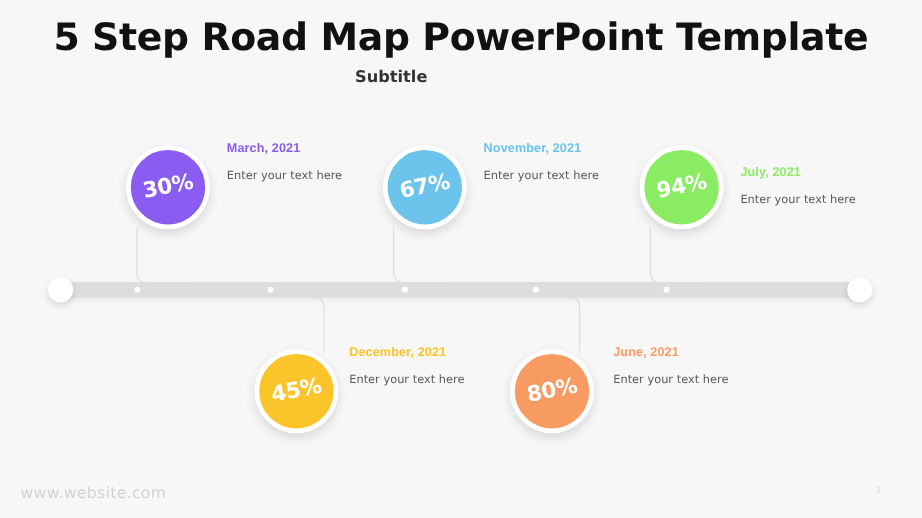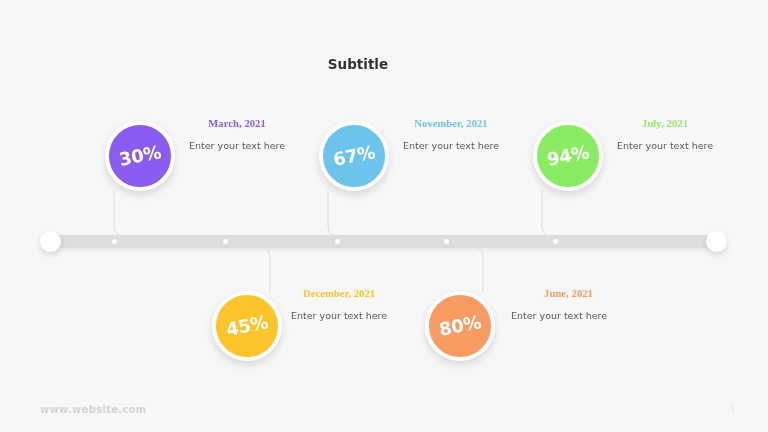--- a/index.html
+++ b/index.html
@@ -40,21 +40,20 @@
   #subtitle {
     position: absolute;
     left: 0;
     top: 56px;
     width: 652px;
     text-align: center;
     font-size: 13.5px;
     font-weight: bold;
     color: #333333;
     font-family: "DejaVu Sans", sans-serif;
-    margin-left: 32px;
   }
 
   
   #timeline-bar {
     position: absolute;
     left: 50px;
     top: 235px;
     width: 668px;
     height: 13px;
     background: #dddddd;
@@ -109,59 +108,58 @@
     transform: rotate(-11deg);
     letter-spacing: -0.3px;
     line-height: 1;
   }
 
   
   .milestone-text { position: absolute; }
   .milestone-date {
     font-size: 10.5px;
     font-weight: bold;
-    font-family: Liberation Serif, serif;
+    font-family: Liberation Sans, sans-serif;
     letter-spacing: 0.1px;
     margin: 0 0 11px 0;
     white-space: nowrap;
-    text-align: center;
   }
   .milestone-body {
     font-size: 9.5px;
     color: #595959;
     font-family: "DejaVu Sans", sans-serif;
     white-space: nowrap;
     margin: 0;
   }
 
   
   #footer-website {
     position: absolute;
-    left: 40px;
+    left: 17px;
     top: 404px;
-    font-size: 10px;
+    font-size: 13px;
     color: #d2d2d2;
     font-family: "DejaVu Sans", sans-serif;
     letter-spacing: 0.3px;
-    font-weight: bold;
   }
   #footer-page-number {
     position: absolute;
     left: 730px;
     top: 404px;
     font-size: 7.5px;
     color: #dcdcdc;
     font-family: "DejaVu Sans", sans-serif;
   }
 </style>
 </head>
 <body>
 
 <div id="slide">
 
+  <div id="title">5 Step Road Map PowerPoint Template</div>
   <div id="subtitle">Subtitle</div>
 
   <div id="timeline-bar"></div>
   <div class="bar-cap" id="bar-cap-left"></div>
   <div class="bar-cap" id="bar-cap-right"></div>
 
   <div class="bar-dot" style="left:112px;"></div>
   <div class="bar-dot" style="left:223px;"></div>
   <div class="bar-dot" style="left:335px;"></div>
   <div class="bar-dot" style="left:444px;"></div>
@@ -210,36 +208,36 @@
   </div>
   <div class="milestone-text" style="left:403px; top:118px;">
     <p class="milestone-date" style="color:#6cc3ec;">November, 2021</p>
     <p class="milestone-body">Enter your text here</p>
   </div>
 
   <div class="milestone-circle" style="left: 533px; top: 121px; background: rgb(138, 236, 98);">
     <span class="milestone-percent">94%</span>
   </div>
   <div class="milestone-text" style="left:617px; top:118px;">
-    <p class="milestone-date" style="color:#8aec62;">July, 2021</p>
+    <p class="milestone-date" style="color:#8aec62;margin-top:20px;">July, 2021</p>
     <p class="milestone-body">Enter your text here</p>
   </div>
 
   <div class="milestone-circle" style="left: 212px; top: 291px; background: rgb(251, 196, 42);">
     <span class="milestone-percent">45%</span>
   </div>
   <div class="milestone-text" style="left:291px; top:288px;">
     <p class="milestone-date" style="color:#fbc42a;">December, 2021</p>
     <p class="milestone-body">Enter your text here</p>
   </div>
 
   <div class="milestone-circle" style="left: 425px; top: 291px; background: rgb(247, 155, 98);">
     <span class="milestone-percent">80%</span>
   </div>
   <div class="milestone-text" style="left:511px; top:288px;">
-    <p class="milestone-date" style="color:#f79b62;margin-left:19px;">June, 2021</p>
+    <p class="milestone-date" style="color:#f79b62;">June, 2021</p>
     <p class="milestone-body">Enter your text here</p>
   </div>
 
   <div id="footer-website">www.website.com</div>
   <div id="footer-page-number">1</div>
 
 </div>
 
 </body></html>

